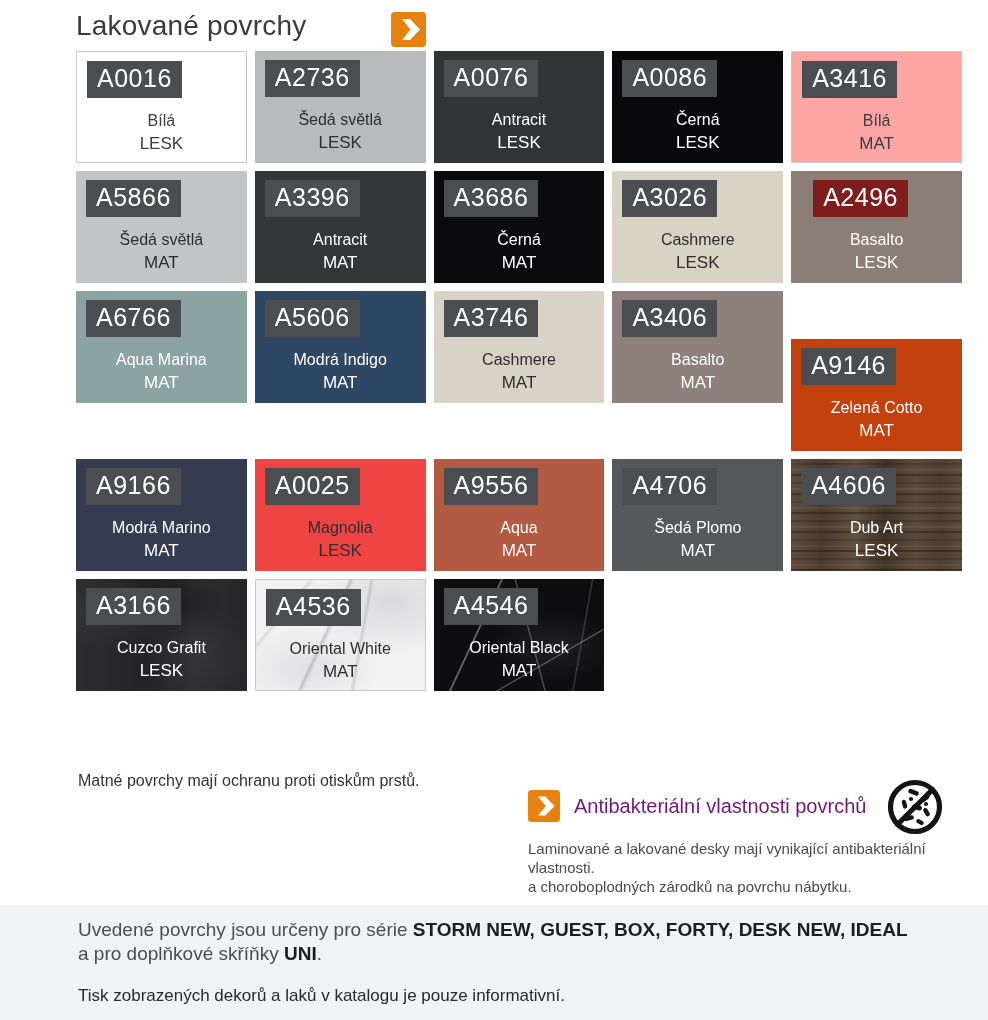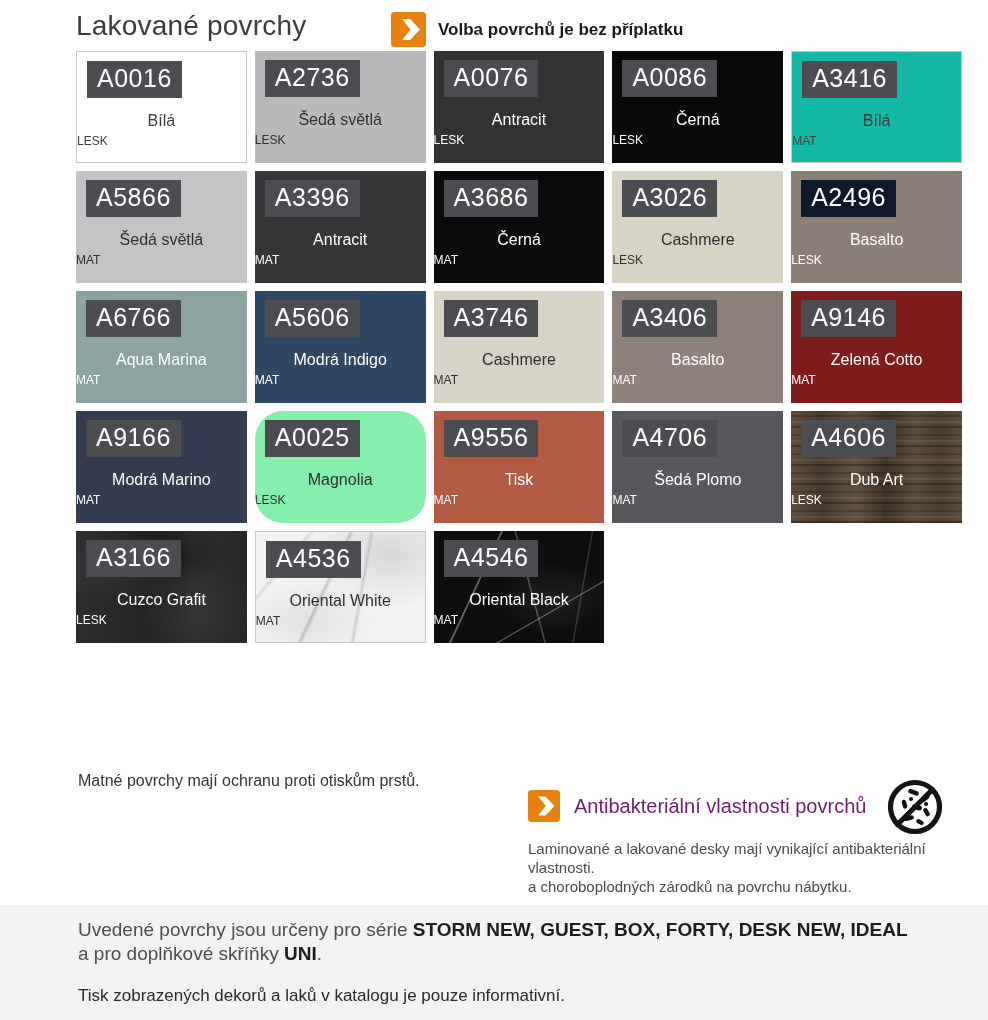--- a/index.html
+++ b/index.html
@@ -19,21 +19,21 @@
   .grid{
     position:absolute;left:76px;top:51px;width:886px;
     display:grid;grid-template-columns:repeat(5,1fr);gap:8px;
   }
   .swatch{position:relative;height:112px;box-sizing:border-box;overflow:hidden;}
   .swatch .code{
     position:absolute;left:10px;top:9px;color:#ffffff;font-size:25px;
     padding:2px 10px 5px;line-height:1.2;letter-spacing:0.5px;
   }
   .swatch .name{position:absolute;top:60px;left:0;width:100%;text-align:center;font-size:16px;}
-  .swatch .finish{position:absolute;top:82px;left:0;width:100%;text-align:left;font-size:12px;}
+  .swatch .finish{position:absolute;top:82px;left:0;width:100%;text-align:center;font-size:17px;}
   
   .tex-wood{
     background-color:#55463a;
     background-image:
       repeating-linear-gradient(0deg, rgba(20,12,6,.35) 0 1.5px, transparent 1.5px 5px,
         rgba(255,235,210,.07) 5px 6.5px, transparent 6.5px 11px,
         rgba(20,12,6,.22) 11px 13px, transparent 13px 19px),
       linear-gradient(90deg,#5e4d3e 0%,#4a3b2f 18%,#60503f 38%,#423428 55%,#5a4a3a 72%,#4e3f32 88%,#5b4b3b 100%);
   }
   .tex-concrete{
@@ -79,21 +79,20 @@
 </head>
 <body>
 
 <div class="page-title">Lakované povrchy</div>
 
 <div class="top-note">
   <svg class="arrow-box" viewBox="0 0 35 35">
     <rect x="0" y="0" width="35" height="35" rx="3" fill="#e8820e"></rect>
     <polygon points="11,7 19,7 29,17.5 19,28 11,28 19.5,17.5" fill="#ffffff"></polygon>
   </svg>
-  <span class="label">Volba povrchů je bez příplatku</span>
 </div>
 
 <div class="grid" id="swatch-grid">
     <div class="swatch" style="background: rgb(255, 255, 255); color: rgb(61, 61, 61); border: 1px solid rgb(201, 201, 201);">
       <div class="code" style="background: rgb(75, 77, 80);">A0016</div>
       <div class="name">Bílá</div>
       <div class="finish">LESK</div>
     </div>
     <div class="swatch" style="background: rgb(185, 186, 188); color: rgb(46, 46, 46);">
       <div class="code" style="background: rgb(75, 77, 80);">A2736</div>
@@ -103,21 +102,21 @@
     <div class="swatch" style="background: rgb(49, 51, 53); color: rgb(255, 255, 255);">
       <div class="code" style="background: rgb(75, 77, 80);">A0076</div>
       <div class="name">Antracit</div>
       <div class="finish">LESK</div>
     </div>
     <div class="swatch" style="background: rgb(9, 9, 11); color: rgb(255, 255, 255);">
       <div class="code" style="background: rgb(75, 77, 80);">A0086</div>
       <div class="name">Černá</div>
       <div class="finish">LESK</div>
     </div>
-    <div class="swatch" style="background: #14b8a6; color: rgb(61, 61, 61); border: 1px solid rgb(201, 201, 201);">
+    <div class="swatch" style="background: #fca5a5; color: rgb(61, 61, 61); border: 1px solid rgb(201, 201, 201);">
       <div class="code" style="background: rgb(75, 77, 80);">A3416</div>
       <div class="name">Bílá</div>
       <div class="finish">MAT</div>
     </div>
     <div class="swatch" style="background: rgb(195, 196, 198); color: rgb(46, 46, 46);">
       <div class="code" style="background: rgb(75, 77, 80);">A5866</div>
       <div class="name">Šedá světlá</div>
       <div class="finish">MAT</div>
     </div>
     <div class="swatch" style="background: rgb(52, 54, 56); color: rgb(255, 255, 255);">
@@ -129,21 +128,21 @@
       <div class="code" style="background: rgb(75, 77, 80);">A3686</div>
       <div class="name">Černá</div>
       <div class="finish">MAT</div>
     </div>
     <div class="swatch" style="background: rgb(215, 211, 197); color: rgb(46, 46, 46);">
       <div class="code" style="background: rgb(75, 77, 80);">A3026</div>
       <div class="name">Cashmere</div>
       <div class="finish">LESK</div>
     </div>
     <div class="swatch" style="background: rgb(139, 126, 118); color: rgb(255, 255, 255);">
-      <div class="code" style="background: #0f172a;">A2496</div>
+      <div class="code" style="background: #7f1d1d; margin-left: 12px;">A2496</div>
       <div class="name">Basalto</div>
       <div class="finish">LESK</div>
     </div>
     <div class="swatch" style="background: rgb(140, 164, 161); color: rgb(255, 255, 255);">
       <div class="code" style="background: rgb(75, 77, 80);">A6766</div>
       <div class="name">Aqua Marina</div>
       <div class="finish">MAT</div>
     </div>
     <div class="swatch" style="background: rgb(46, 71, 100); color: rgb(255, 255, 255);">
       <div class="code" style="background: rgb(75, 77, 80);">A5606</div>
@@ -153,38 +152,38 @@
     <div class="swatch" style="background: rgb(215, 211, 199); color: rgb(46, 46, 46);">
       <div class="code" style="background: rgb(75, 77, 80);">A3746</div>
       <div class="name">Cashmere</div>
       <div class="finish">MAT</div>
     </div>
     <div class="swatch" style="background: rgb(142, 129, 123); color: rgb(255, 255, 255);">
       <div class="code" style="background: rgb(75, 77, 80);">A3406</div>
       <div class="name">Basalto</div>
       <div class="finish">MAT</div>
     </div>
-    <div class="swatch" style="background: #7f1d1d; color: rgb(255, 255, 255);">
+    <div class="swatch" style="background: #c2410c; color: rgb(255, 255, 255); margin-top: 48px;">
       <div class="code" style="background: rgb(75, 77, 80);">A9146</div>
       <div class="name">Zelená Cotto</div>
       <div class="finish">MAT</div>
     </div>
     <div class="swatch" style="background: rgb(53, 60, 82); color: rgb(255, 255, 255);">
       <div class="code" style="background: rgb(75, 77, 80);">A9166</div>
       <div class="name">Modrá Marino</div>
       <div class="finish">MAT</div>
     </div>
-    <div class="swatch" style="background: #86efac; color: rgb(46, 46, 46); border-radius: 28px;">
+    <div class="swatch" style="background: #ef4444; color: rgb(46, 46, 46);">
       <div class="code" style="background: rgb(75, 77, 80);">A0025</div>
       <div class="name">Magnolia</div>
       <div class="finish">LESK</div>
     </div>
     <div class="swatch" style="background: rgb(178, 90, 66); color: rgb(255, 255, 255);">
       <div class="code" style="background: rgb(75, 77, 80);">A9556</div>
-      <div class="name">Tisk</div>
+      <div class="name">Aqua</div>
       <div class="finish">MAT</div>
     </div>
     <div class="swatch" style="background: rgb(86, 88, 91); color: rgb(255, 255, 255);">
       <div class="code" style="background: rgb(75, 77, 80);">A4706</div>
       <div class="name">Šedá Plomo</div>
       <div class="finish">MAT</div>
     </div>
     <div class="swatch tex-wood" style="color: rgb(255, 255, 255);">
       <div class="code" style="background: rgb(75, 77, 80);">A4606</div>
       <div class="name">Dub Art</div>

